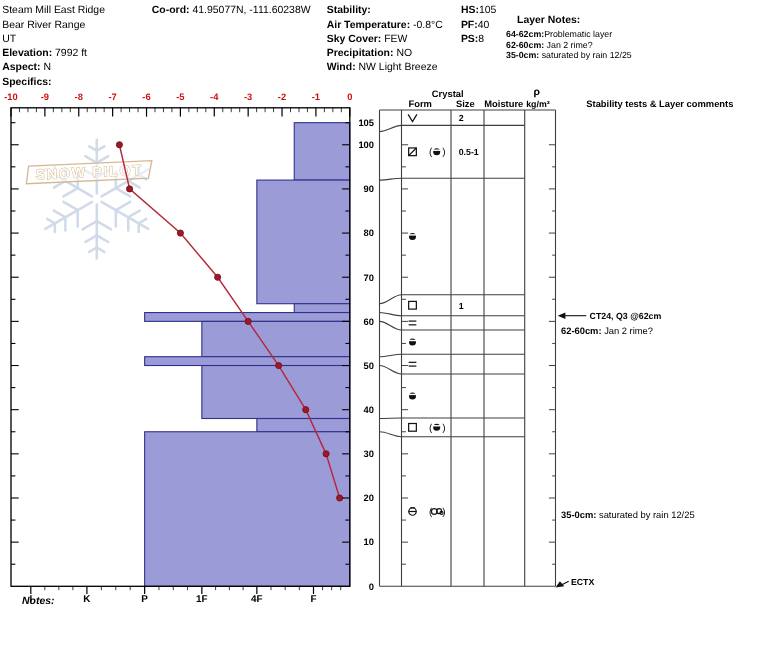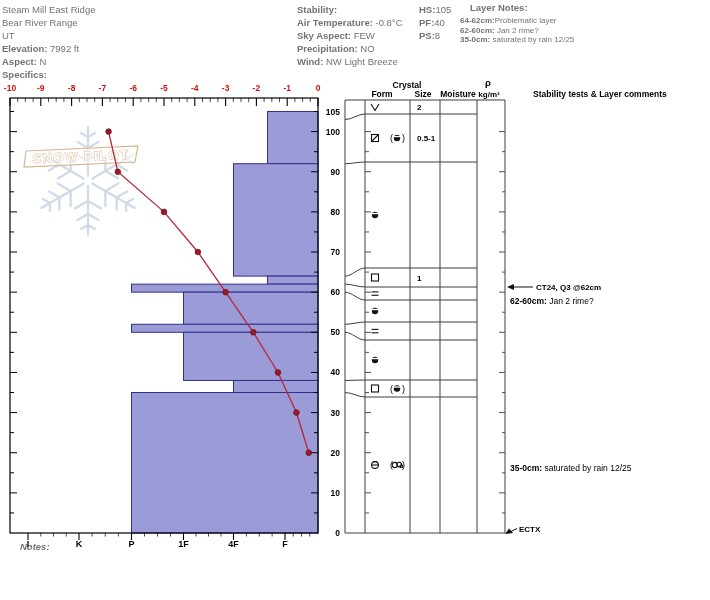--- a/index.html
+++ b/index.html
@@ -1,17 +1,17 @@
 <!DOCTYPE html>
 <html><head>
 <meta charset="utf-8">
 <style>
   html,body{margin:0;padding:0;background:#fff;}
   #page{position:relative;width:710px;height:600px;background:#fff;overflow:hidden;
-        font-family:"Liberation Sans",sans-serif;color:#737373;}
+        font-family:"Liberation Sans",sans-serif;color:#000000;}
   .hdr{position:absolute;}
   .ln{height:13px;font-size:9.5px;white-space:pre;line-height:13px;}
   .lnsm{height:9.5px;font-size:8px;white-space:pre;line-height:9.5px;}
   .b{font-weight:bold;}
   #notes{position:absolute;left:20px;top:541px;font-size:9.5px;font-weight:bold;font-style:italic;}
   svg{position:absolute;left:0;top:0;}
 </style>
 </head>
 <body>
 <div id="page">
@@ -19,37 +19,38 @@
   <div class="hdr" style="left:2px;top:3px">
     <div class="ln"><span>Steam Mill East Ridge</span></div>
     <div class="ln"><span>Bear River Range</span></div>
     <div class="ln"><span>UT</span></div>
     <div class="ln"><span class="b">Elevation:</span><span> 7992 ft</span></div>
     <div class="ln"><span class="b">Aspect:</span><span> N</span></div>
     <div class="ln"><span class="b">Specifics:</span><span></span></div>
   </div>
 
   <div class="hdr" style="left:138px;top:3px">
+    <div class="ln"><span class="b">Co-ord:</span><span> 41.95077N, -111.60238W</span></div>
   </div>
 
   <div class="hdr" style="left:297px;top:3px">
     <div class="ln"><span class="b">Stability:</span><span></span></div>
     <div class="ln"><span class="b">Air Temperature:</span><span> -0.8°C</span></div>
-    <div class="ln"><span class="b">Sky Aspect:</span><span> FEW</span></div>
+    <div class="ln"><span class="b">Sky Cover:</span><span> FEW</span></div>
     <div class="ln"><span class="b">Precipitation:</span><span> NO</span></div>
     <div class="ln"><span class="b">Wind:</span><span> NW Light Breeze</span></div>
   </div>
 
   <div class="hdr" style="left:419px;top:3px">
     <div class="ln"><span class="b">HS:</span><span>105</span></div>
     <div class="ln"><span class="b">PF:</span><span>40</span></div>
     <div class="ln"><span class="b">PS:</span><span>8</span></div>
   </div>
 
-  <div class="hdr" style="left:460px;top:1px">
+  <div class="hdr" style="left:460px;top:12px">
     <div class="ln b" style="padding-left:10px"><span>Layer Notes:</span></div>
     <div class="lnsm" style="margin-top:2px"><span class="b">64-62cm:</span><span>Problematic layer</span></div>
     <div class="lnsm"><span class="b">62-60cm:</span><span> Jan 2 rime?</span></div>
     <div class="lnsm"><span class="b">35-0cm:</span><span> saturated by rain 12/25</span></div>
   </div>
 
   <div id="notes"><span>Notes:</span></div>
 
   <svg id="chart" width="710" height="600" viewBox="0 0 710 600">
       <g opacity="0.8">

